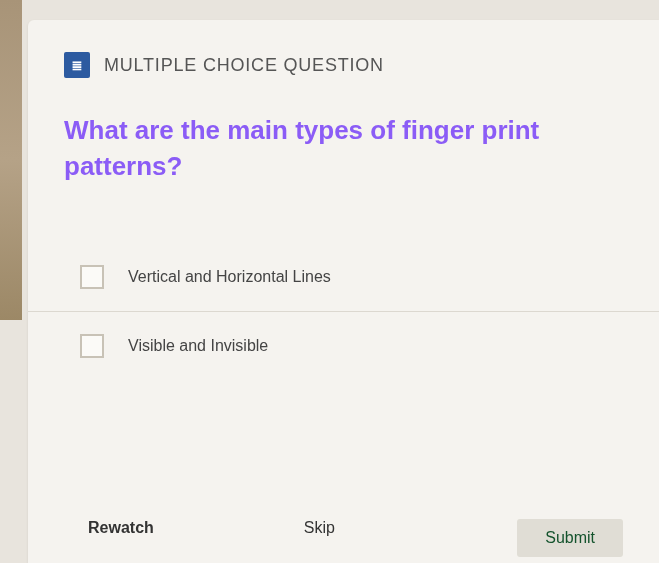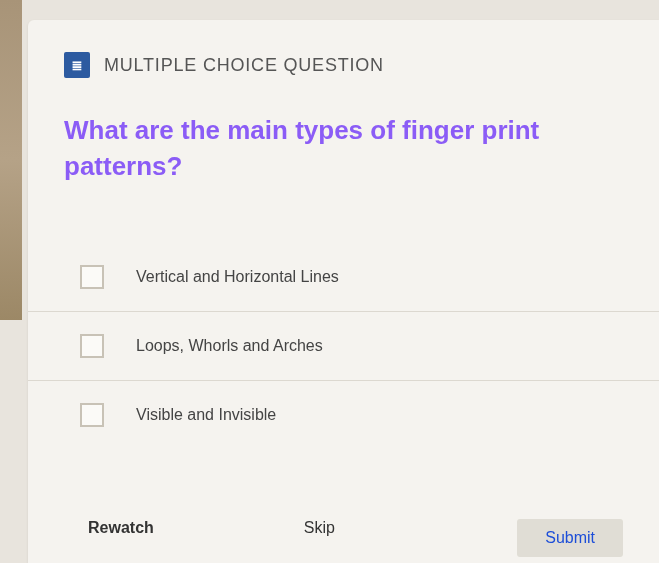--- a/index.html
+++ b/index.html
@@ -66,21 +66,21 @@
       line-height: 1.4;
     }
     .options {
       margin-top: 58px;
     }
     .option {
       display: flex;
       align-items: center;
       padding: 22px 36px 22px 52px;
       border-bottom: 1px solid #dcd8d0;
-      gap: 32px;
+      gap: 24px;
       cursor: pointer;
     }
     .option:last-of-type {
       border-bottom: none;
     }
     .checkbox {
       width: 24px;
       height: 24px;
       border: 2px solid #c8c2b6;
       background: #fbfaf7;
@@ -109,21 +109,21 @@
     }
     .rewatch {
       font-weight: 600;
     }
     .skip {
       margin-left: 150px;
     }
     .submit {
       margin-left: auto;
       background: #e0ddd5;
-      color: #1d4ed8;
+      color: #14532d;
       padding: 10px 28px;
       border-radius: 3px;
       font-size: 16px;
     }
   </style>
 </head>
 <body>
 
 <div class="left-strip"></div>
 
@@ -136,24 +136,20 @@
 
   <div class="question">What are the main types of finger print patterns?</div>
 
   <div class="options">
 
     <div class="option">
       <div class="checkbox"></div>
       <div class="option-label">Vertical and Horizontal Lines</div>
     </div>
 
-    <div class="option">
-      <div class="checkbox"></div>
-      <div class="option-label">Loops, Whorls and Arches</div>
-    </div>
 
     <div class="option">
       <div class="checkbox"></div>
       <div class="option-label">Visible and Invisible</div>
     </div>
 
   </div>
 
   <div class="footer">
     <button class="footer-btn rewatch">Rewatch</button>

